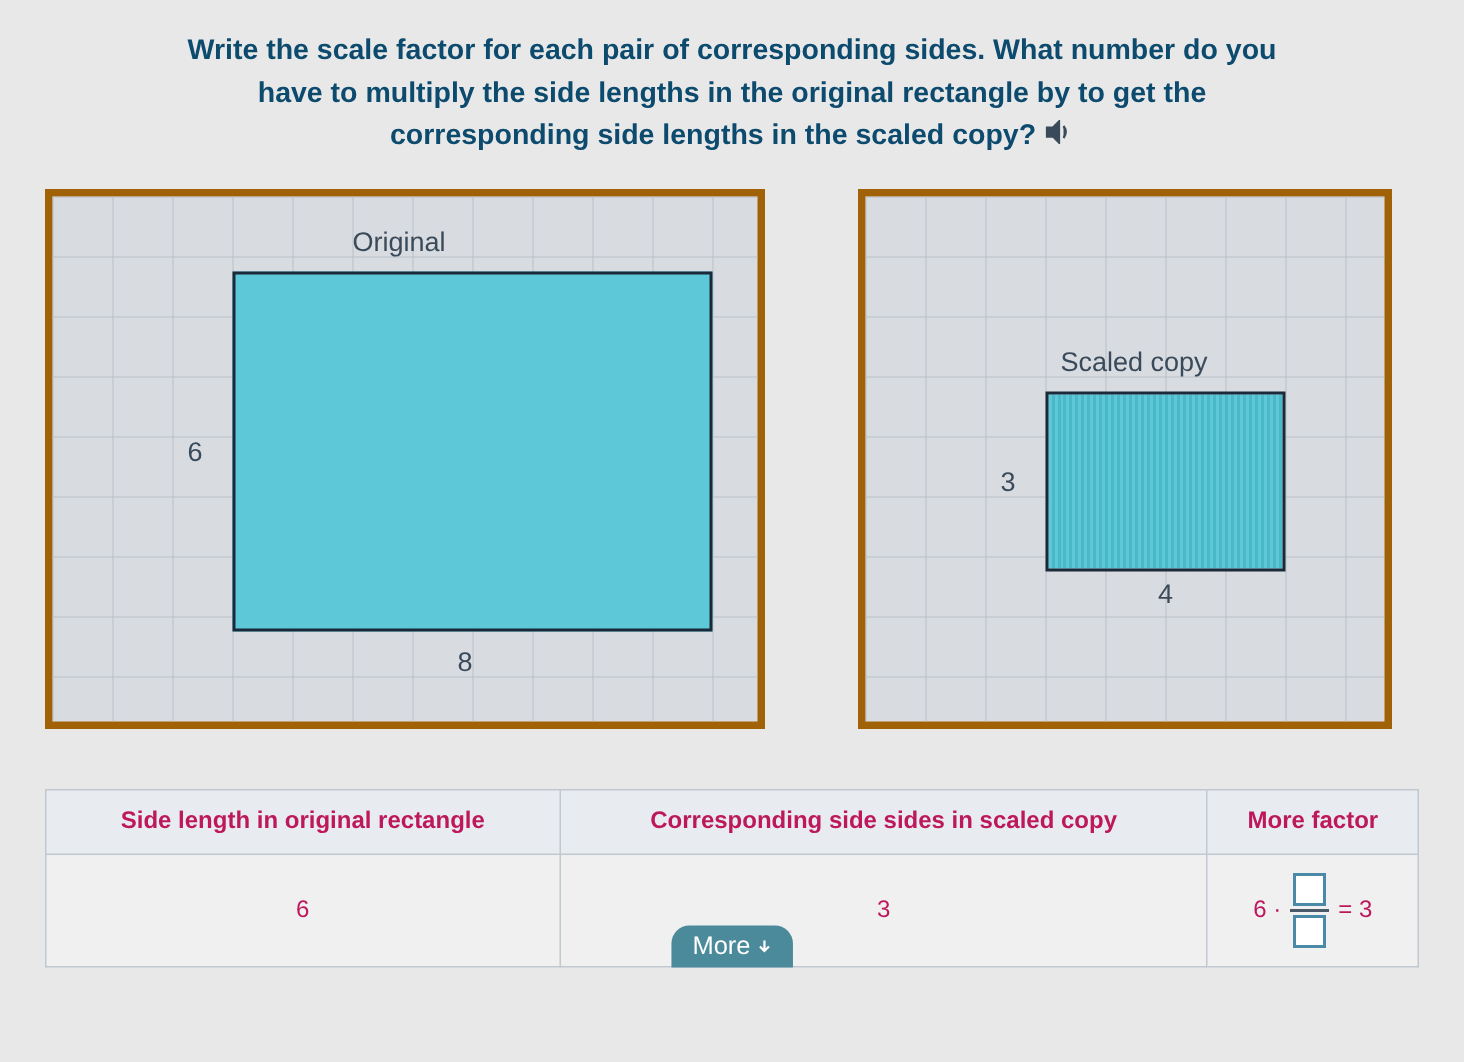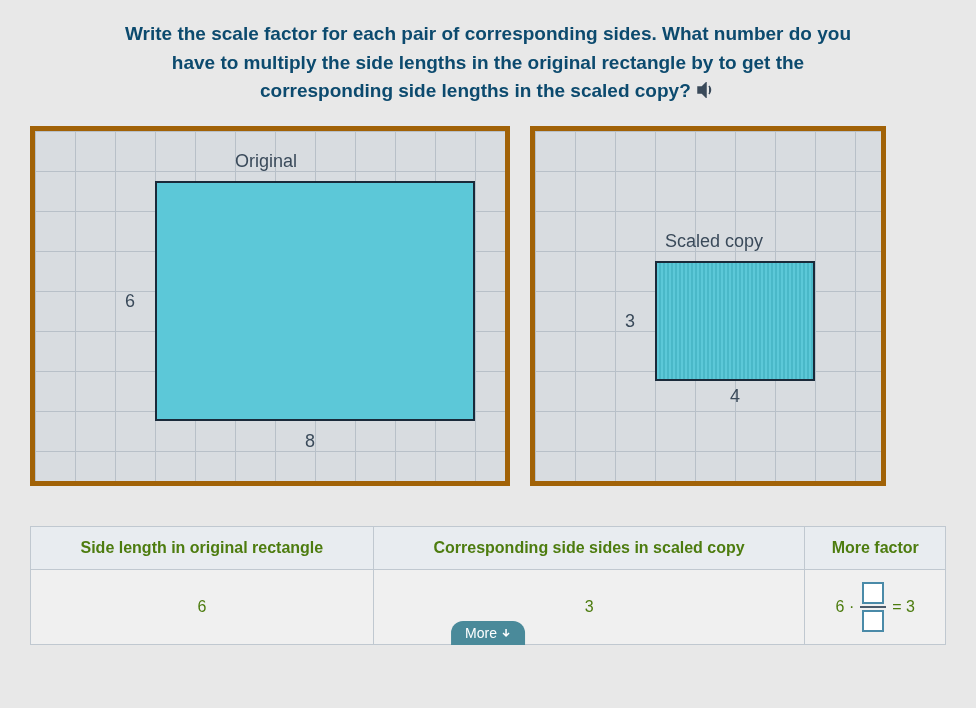--- a/index.html
+++ b/index.html
@@ -33,20 +33,21 @@
   position: relative;
   border: 5px solid #a16207;
 }
 .grid-panel.left {
   width: 480px;
   height: 360px;
 }
 .grid-panel.right {
   width: 356px;
   height: 360px;
+  margin-left: 42px;
 }
 .grid-lines {
   position: absolute;
   inset: 0;
   background-image:
     linear-gradient(#b8c0c8 1px, transparent 1px),
     linear-gradient(90deg, #b8c0c8 1px, transparent 1px);
   background-size: 40px 40px;
 }
 .rect {
@@ -81,21 +82,21 @@
 .answer-table {
   width: 100%;
   border-collapse: collapse;
   background: #f0f0f0;
 }
 .answer-table th, .answer-table td {
   border: 1px solid #c0c8d0;
   padding: 12px 10px;
   text-align: center;
   font-size: 16px;
-  color: #4d7c0f;
+  color: #be185d;
 }
 .answer-table th {
   font-weight: bold;
   background: #e8ecf0;
 }
 .fraction-cell {
   display: inline-flex;
   align-items: center;
   gap: 6px;
 }
@@ -119,21 +120,21 @@
 }
 .more-btn {
   position: absolute;
   bottom: 0;
   left: 50%;
   transform: translateX(-50%);
   background: #4a8a9a;
   color: #fff;
   padding: 4px 14px;
   border-radius: 12px 12px 0 0;
-  font-size: 14px;
+  font-size: 17px;
   display: flex;
   gap: 4px;
 }
 .table-wrap {
   position: relative;
 }
 </style>
 </head>
 <body>
 

